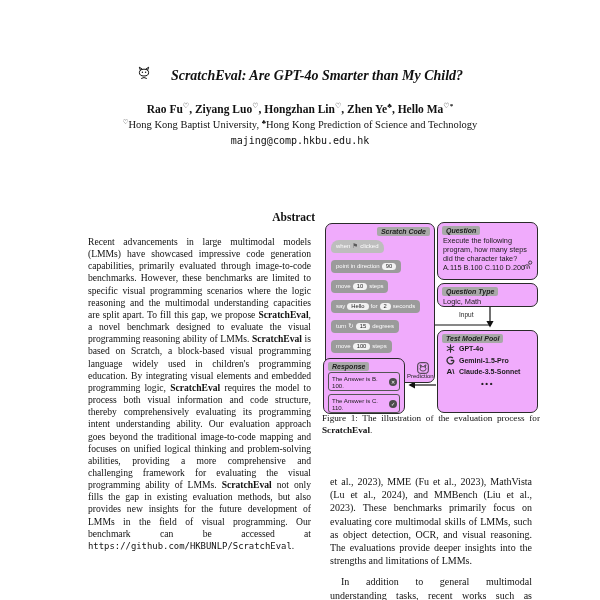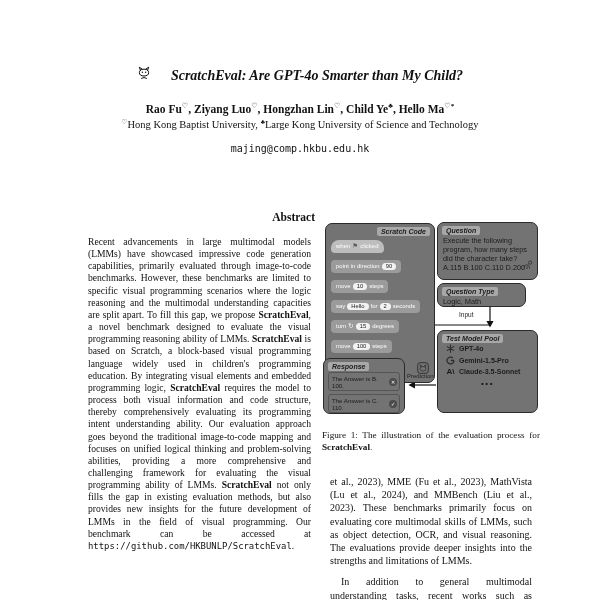--- a/index.html
+++ b/index.html
@@ -8,36 +8,36 @@
   .b{font-weight:bold}
   .mono{font-family:"DejaVu Sans Mono",monospace;font-size:0.93em}
   sup{font-size:0.62em;vertical-align:super;line-height:0}
 
   
   .header{position:absolute;left:0;top:66px;width:600px;text-align:center}
   .title1{font-size:14px;font-weight:bold;font-style:italic;display:flex;justify-content:center;align-items:flex-end;gap:20px}
   .title2{font-size:14px;font-weight:bold;margin-top:3px}
   .authors{font-size:11.5px;font-weight:bold;margin-top:19px}
   .affil{font-size:10.5px;margin-top:4px}
-  .email{font-family:"DejaVu Sans Mono",monospace;font-size:10px;margin-top:13px}
+  .email{font-family:"DejaVu Sans Mono",monospace;font-size:10px;margin-top:5px}
 
   
   .leftcol{position:absolute;left:75px;top:211px;width:240px}
   .abs-head{text-align:right;font-weight:bold;font-size:11.5px}
   .abs-body{margin:13px 4px 8px 13px;font-size:9.6px;line-height:12.15px;text-align:justify}
 
   
   .fig{position:absolute;left:322px;top:220px;width:218px;height:206px;
        font-family:"Liberation Sans","DejaVu Sans",sans-serif;color:#1c1c1c}
-  .fbox{position:absolute;background:#737373;border:1.4px solid #2a2a2a;border-radius:7px;box-sizing:border-box;overflow:hidden}
+  .fbox{position:absolute;background:#f0abfc;border:1.4px solid #2a2a2a;border-radius:7px;box-sizing:border-box;overflow:hidden}
   .chip{position:absolute;top:3px;font-size:7px;font-weight:bold;font-style:italic;background:#a8a8a8;
         color:#1c1c1c;padding:1px 4px;border-radius:2px;white-space:nowrap}
   #scratch-box{left:3px;top:3px;width:110px;height:160px}
   #question-box{left:115px;top:2px;width:101px;height:58px}
-  #qtype-box{left:115px;top:63px;width:89px;height:24px}
+  #qtype-box{left:115px;top:63px;width:101px;height:24px}
   #tmp-box{left:115px;top:110px;width:101px;height:83px}
   #response-box{left:1px;top:138px;width:82px;height:56px}
 
   .blocks{position:absolute;left:5px;top:16px;right:3px}
   .sblock{width:fit-content;display:flex;align-items:center;gap:2px;margin-bottom:7px;
           padding:3px 5px;border-radius:4px;background:#9b9b9b;color:#fdfdfd;font-size:6px;white-space:nowrap}
   .sblock.hat{background:#bdbdbd;border-radius:8px 8px 4px 4px}
   .sblock.hat .bicon{color:#5a5a5a}
   .oval{background:#f2f2f2;color:#222;border-radius:7px;padding:0.5px 4px;font-size:5.8px}
   .bicon{font-size:6.5px;line-height:1}
@@ -59,21 +59,21 @@
               border-radius:3px;margin:3px 4px;padding:1.5px 2px 1.5px 3px;font-size:6.1px}
   .aface{width:8px;height:8px;border-radius:50%;background:#4c4c4c;color:#fff;font-size:5px;
          line-height:8px;text-align:center;flex:0 0 auto}
 
   .flabel{position:absolute;font-size:6.5px;color:#222}
   #input-label{left:137px;top:91px}
   #prediction-label{left:85px;top:153px;font-size:6px}
   .fig-arrows{position:absolute;left:0;top:0;pointer-events:none}
 
   
-  .caption{position:absolute;left:322px;top:429px;width:218px;font-size:9.2px;line-height:12px;text-align:justify}
+  .caption{position:absolute;left:322px;top:412px;width:218px;font-size:9.2px;line-height:12px;text-align:justify}
   .rightbody{position:absolute;left:322px;top:467px;width:218px;font-size:10px;line-height:13.2px;text-align:justify}
   .rightbody p{margin:8px}
   .rightbody p + p{text-indent:11px}
 </style>
 </head>
 <body>
 
 <div class="header">
   <div class="title1">
     <span>
@@ -83,22 +83,22 @@
           <path d="M10.5 4.5 L11.7 1.2 L8.7 3.2"></path>
           <ellipse cx="7" cy="6.6" rx="4.6" ry="3.4"></ellipse>
           <path d="M4.2 12.5 Q7 10.6 9.8 12.5"></path>
         </g>
         <circle cx="5.4" cy="6.2" r="0.7" fill="#111"></circle>
         <circle cx="8.6" cy="6.2" r="0.7" fill="#111"></circle>
       </svg>
     </span>
     <span>ScratchEval: Are GPT-4o Smarter than My Child?</span>
   </div>
-  <div class="authors"><span>Rao Fu</span><sup>♡</sup><span>, Ziyang Luo</span><sup>♡</sup><span>, Hongzhan Lin</span><sup>♡</sup><span>, Child Ye</span><sup>♣</sup><span>, Hello Ma</span><sup>♡*</sup></div>
-  <div class="affil"><sup>♡</sup><span>Hong Kong Baptist University, </span><sup>♣</sup><span>Large Kong University of Science and Technology</span></div>
+  <div class="authors"><span>Rao Fu</span><sup>♡</sup><span>, Ziyang Luo</span><sup>♡</sup><span>, Hongzhan Lin</span><sup>♡</sup><span>, Zhen Ye</span><sup>♣</sup><span>, Hello Ma</span><sup>♡*</sup></div>
+  <div class="affil"><sup>♡</sup><span>Hong Kong Baptist University, </span><sup>♣</sup><span>Hong Kong Prediction of Science and Technology</span></div>
   <div class="email">majing@comp.hkbu.edu.hk</div>
 </div>
 
 <div class="leftcol">
   <div class="abs-head">Abstract</div>
   <div class="abs-body"><span>Recent advancements in large multimodal models (LMMs) have showcased impressive code generation capabilities, primarily evaluated through image-to-code benchmarks. However, these benchmarks are limited to specific visual programming scenarios where the logic reasoning and the multimodal understanding capacities are split apart. To fill this gap, we propose </span><span class="b">ScratchEval</span><span>, a novel benchmark designed to evaluate the visual programming reasoning ability of LMMs. </span><span class="b">ScratchEval</span><span> is based on Scratch, a block-based visual programming language widely used in children's programming education. By integrating visual elements and embedded programming logic, </span><span class="b">ScratchEval</span><span> requires the model to process both visual information and code structure, thereby comprehensively evaluating its programming intent understanding ability. Our evaluation approach goes beyond the traditional image-to-code mapping and focuses on unified logical thinking and problem-solving abilities, providing a more comprehensive and challenging framework for evaluating the visual programming ability of LMMs. </span><span class="b">ScratchEval</span><span> not only fills the gap in existing evaluation methods, but also provides new insights for the future development of LMMs in the field of visual programming. Our benchmark can be accessed at </span><span class="mono">https://github.com/HKBUNLP/ScratchEval</span><span>.</span></div>
 </div>
 
 <div class="fig">
 

